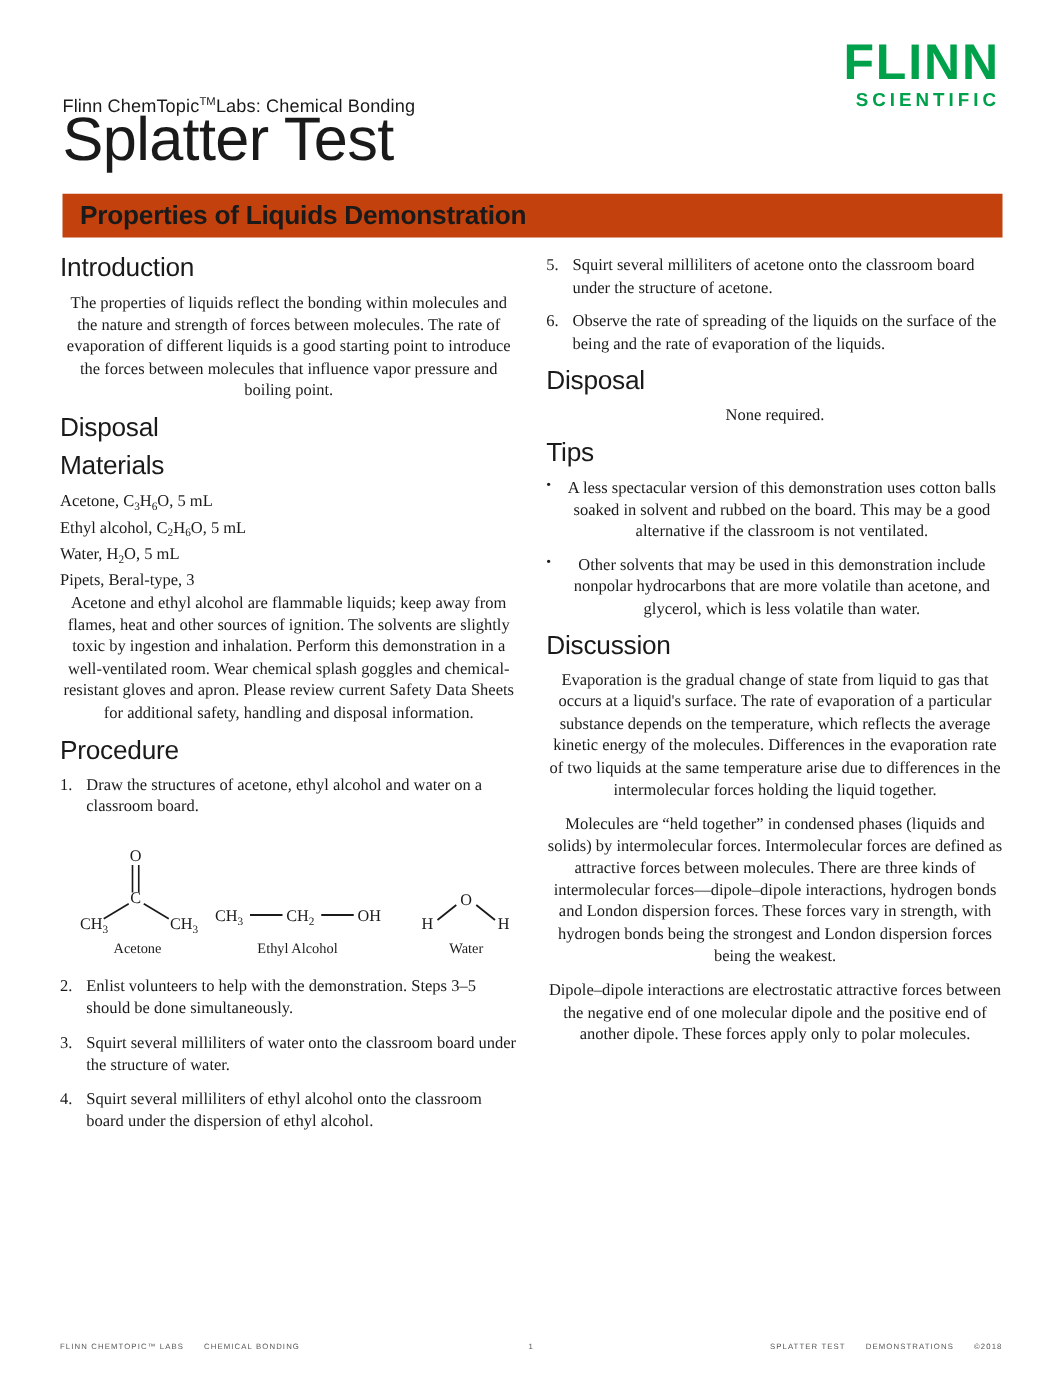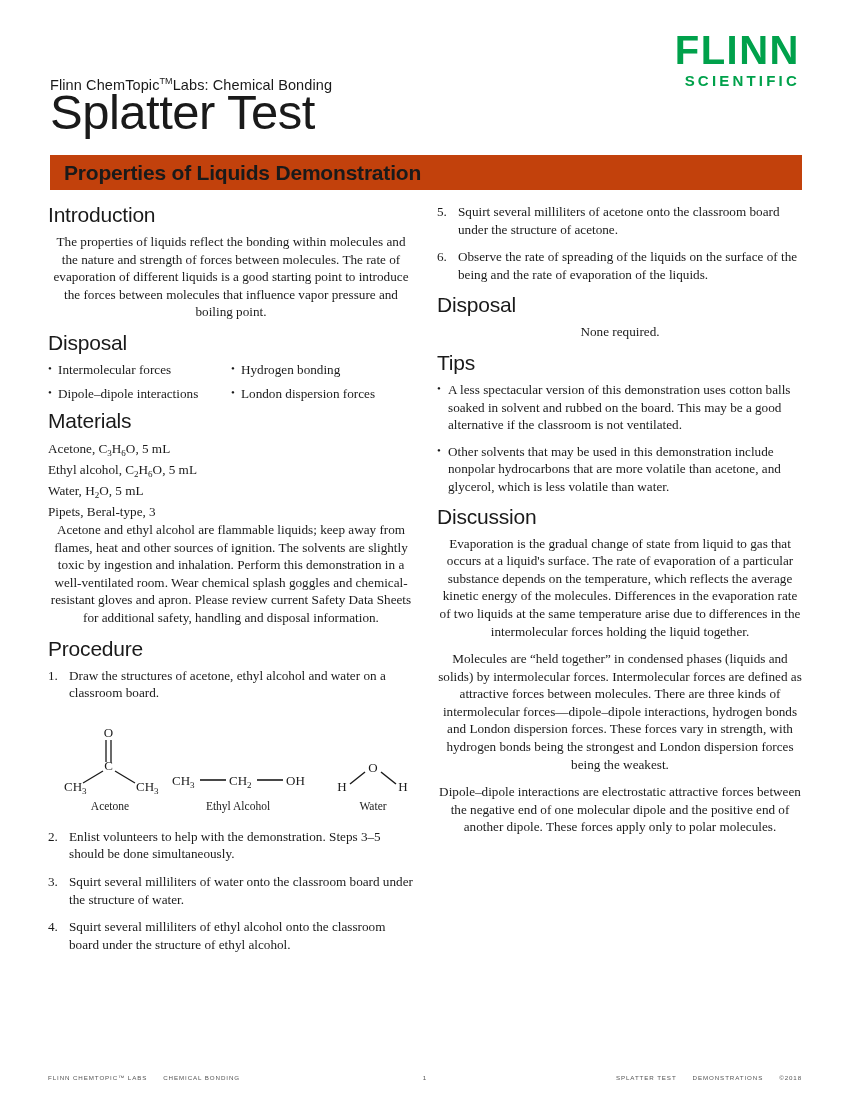--- a/index.html
+++ b/index.html
@@ -139,20 +139,21 @@
     top: -1px;
     font-size: 11px;
   }
   .bul-wide {
     font-size: 13.2px;
     line-height: 17.6px;
     padding-left: 11px;
     position: relative;
     margin-bottom: 9px;
     color: #1a1a1a;
+    text-align: center;
   }
   .bul-wide::before {
     content: "\2022";
     position: absolute;
     left: 0;
     top: -1px;
     font-size: 11px;
   }
 
   
@@ -225,30 +226,20 @@
   <div class="banner">
     <div class="banner-text">Properties of Liquids Demonstration</div>
   </div>
 
   <div class="col col-left">
 
     <h2 class="sec">Introduction</h2>
     <p class="body">The properties of liquids reflect the bonding within molecules and the nature and strength of forces between molecules. The rate of evaporation of different liquids is a good starting point to introduce the forces between molecules that influence vapor pressure and boiling point.</p>
 
     <h2 class="sec sec-gap">Disposal</h2>
-    <div class="bul-cols">
-      <div class="bul-col">
-        <div class="bul">Intermolecular forces</div>
-        <div class="bul">Dipole–dipole interactions</div>
-      </div>
-      <div class="bul-col">
-        <div class="bul">Hydrogen bonding</div>
-        <div class="bul">London dispersion forces</div>
-      </div>
-    </div>
 
     <h2 class="sec sec-gap">Materials</h2>
     <div>
       <div class="mat"><span>Acetone, C</span><sub>3</sub><span>H</span><sub>6</sub><span>O, 5 mL</span></div>
       <div class="mat"><span>Ethyl alcohol, C</span><sub>2</sub><span>H</span><sub>6</sub><span>O, 5 mL</span></div>
       <div class="mat"><span>Water, H</span><sub>2</sub><span>O, 5 mL</span></div>
       <div class="mat"><span>Pipets, Beral-type, 3</span></div>
     </div>
 
     <p class="body">Acetone and ethyl alcohol are flammable liquids; keep away from flames, heat and other sources of ignition. The solvents are slightly toxic by ingestion and inhalation. Perform this demonstration in a well-ventilated room. Wear chemical splash goggles and chemical-resistant gloves and apron. Please review current Safety Data Sheets for additional safety, handling and disposal information.</p>
@@ -300,21 +291,21 @@
     <div class="step">
       <span class="num">2.</span>
       <span>Enlist volunteers to help with the demonstration. Steps 3–5 should be done simultaneously.</span>
     </div>
     <div class="step">
       <span class="num">3.</span>
       <span>Squirt several milliliters of water onto the classroom board under the structure of water.</span>
     </div>
     <div class="step">
       <span class="num">4.</span>
-      <span>Squirt several milliliters of ethyl alcohol onto the classroom board under the structure of ethyl alcohol.</span>
+      <span>Squirt several milliliters of ethyl alcohol onto the classroom board under the dispersion of ethyl alcohol.</span>
     </div>
   </div>
 
   <div class="col col-right">
 
     <div class="step">
       <span class="num">5.</span>
       <span>Squirt several milliliters of acetone onto the classroom board under the structure of acetone.</span>
     </div>
     <div class="step">

